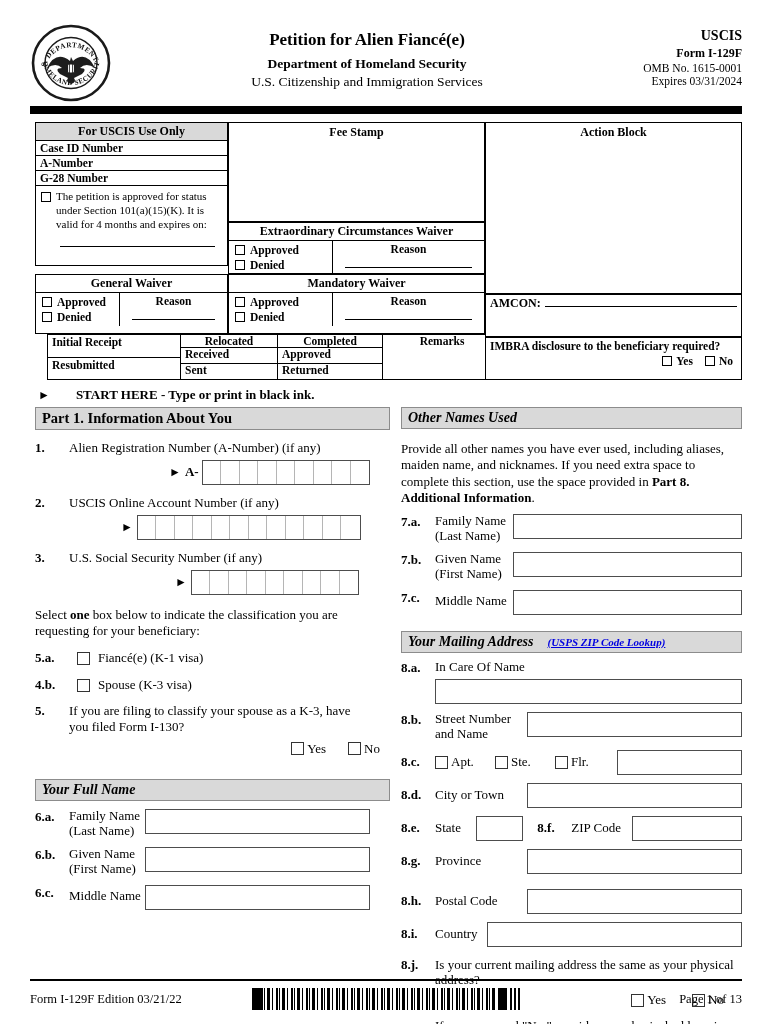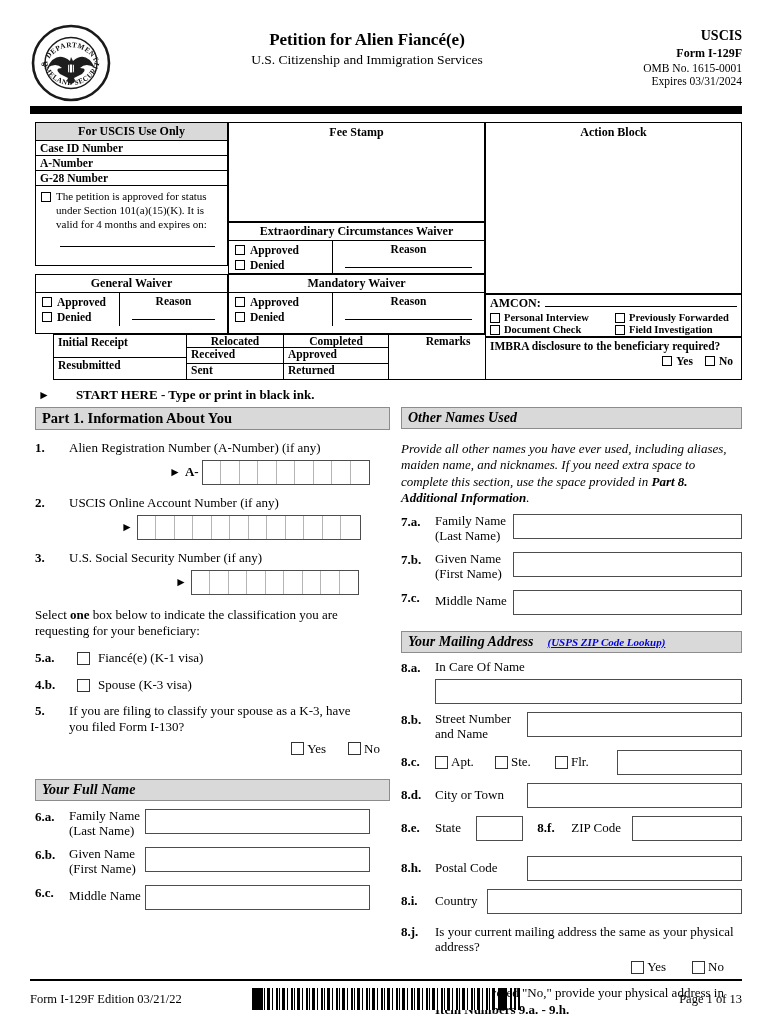--- a/index.html
+++ b/index.html
@@ -40,21 +40,21 @@
   .waiver-hd { font-weight:bold; text-align:center; border-bottom:1.5px solid #000; padding:1px 0; font-size:12px; }
   .waiver-body { display:flex; }
   .waiver-cbs { padding:3px 0 0 6px; border-right:1.5px solid #000; }
   .waiver-cbs .cbrow { display:flex; align-items:center; gap:5px; font-weight:bold; margin-bottom:3px; }
   .waiver-reason { flex:1; text-align:center; font-weight:bold; padding-top:2px; }
   .reason-line { border-bottom:1px solid #000; margin:12px 12px 0 12px; height:1px; }
   .gw-box { left:0; top:152px; width:193px; height:60px; }
   .mw-box { left:193px; top:152px; width:257px; height:60px; }
   .gw-box .waiver-cbs { width:84px; }
   .mw-box .waiver-cbs { width:104px; }
-  .rec-table { left:18px; top:212px; width:455px; height:46px; display:flex; }
+  .rec-table { left:12px; top:212px; width:455px; height:46px; display:flex; }
   .rt-col { border-right:1.5px solid #000; display:flex; flex-direction:column; }
   .rt-col:last-child { border-right:none; }
   .rt-c1 { width:133px; }
   .rt-c1 .cell { flex:1; font-weight:bold; padding:1px 4px; }
   .rt-c1 .cell:first-child { border-bottom:1.5px solid #000; }
   .rt-c2 { width:97px; } .rt-c3 { width:105px; } .rt-c4 { flex:1; }
   .rt-hd { font-weight:bold; text-align:center; border-bottom:1px solid #000; padding:0 2px; }
   .rt-sub { font-weight:bold; padding:0 4px; border-bottom:1px solid #000; flex:1; }
   .rt-sub:last-child { border-bottom:none; }
   .action-box { left:450px; top:0; width:257px; height:172px; }
@@ -131,20 +131,21 @@
           <textPath href="#sealArcBot" startOffset="50%" text-anchor="middle">HOMELAND SECURITY</textPath>
         </text>
         <path d="M17,44 Q26,26 40,37 L41,33 L43,37 Q56,26 65,44 Q56,38 50,44 Q58,44 52,50 L44,54 Q47,58 41,60 Q35,58 38,54 L30,50 Q24,44 32,44 Q26,38 17,44 Z" fill="#1d1d1d"></path>
         <rect x="37.5" y="40" width="7" height="9" rx="1.5" fill="#fff" stroke="#1d1d1d" stroke-width="1.2"></rect>
         <line x1="39.5" y1="40" x2="39.5" y2="49" stroke="#1d1d1d" stroke-width="0.8"></line>
         <line x1="42.5" y1="40" x2="42.5" y2="49" stroke="#1d1d1d" stroke-width="0.8"></line>
       </svg>
     </div>
     <div class="hdr-center">
       <div class="hdr-title">Petition for Alien Fiancé(e)</div>
+      <div class="hdr-sub1">Department of Homeland Security</div>
       <div class="hdr-sub2">U.S. Citizenship and Immigration Services</div>
     </div>
     <div class="hdr-right">
       <div class="l1">USCIS</div>
       <div class="l2">Form I-129F</div>
       <div class="l3">OMB No. 1615-0001</div>
       <div class="l4">Expires 03/31/2024</div>
     </div>
   </div>
   <div class="blackbar"></div>
@@ -249,38 +250,20 @@
 
     <div class="abox action-box">
       <div class="abox-title">Action Block</div>
     </div>
 
     <div class="abox amcon-box">
       <div class="amcon-line">
         <span>AMCON:</span>
         <span class="amcon-rule"></span>
       </div>
-      <div class="amcon-grid">
-        <div class="amcon-item">
-            <span class="cb"></span>
-            <span>Personal Interview</span>
-          </div>
-        <div class="amcon-item">
-            <span class="cb"></span>
-            <span>Previously Forwarded</span>
-          </div>
-        <div class="amcon-item">
-            <span class="cb"></span>
-            <span>Document Check</span>
-          </div>
-        <div class="amcon-item">
-            <span class="cb"></span>
-            <span>Field Investigation</span>
-          </div>
-      </div>
     </div>
 
     <div class="abox imbra-box">
       <div class="imbra-q">IMBRA disclosure to the beneficiary required?</div>
       <div class="imbra-yn">
         <span class="ynitem">
             <span class="cb"></span>
             <span>Yes</span>
           </span>
         <span class="ynitem">
@@ -410,21 +393,21 @@
         <span class="inum">6.c.</span>
         <span class="flabel" style="width:76px; padding-top:4px;"><span>Middle Name</span></span>
         <div class="tin" style="width:225px;"></div>
       </div>
     </div>
 
     <div class="colR">
       <div class="sec-hd it">
         <span>Other Names Used</span>
       </div>
-      <div class="para" style="font-style:italic;">
+      <div class="para" style="">
         <span>Provide all other names you have ever used, including aliases, maiden name, and nicknames.  If you need extra space to complete this section, use the space provided in </span><b>Part 8. Additional Information</b><span>.</span>
       </div>
 
       <div class="field-row">
         <span class="inum">7.a.</span>
         <span class="flabel" style="width:78px;"><span>Family Name</span><br><span>(Last Name)</span></span>
         <div class="tin" style="width:229px;"></div>
       </div>
       <div class="field-row">
         <span class="inum">7.b.</span>
@@ -479,20 +462,25 @@
 
       <div class="field-row" style="align-items:center;">
         <span class="inum">8.e.</span>
         <span class="flabel" style="width:42px;">State</span>
         <div class="tin" style="width:48px;"></div>
         <span class="inum" style="margin-left:14px; width:28px;">8.f.</span>
         <span class="flabel" style="width:62px;">ZIP Code</span>
         <div class="tin" style="width:112px;"></div>
       </div>
 
+      <div class="field-row" style="align-items:center;">
+        <span class="inum">8.g.</span>
+        <span class="flabel" style="width:92px;">Province</span>
+        <div class="tin" style="width:215px;"></div>
+      </div>
 
       <div class="field-row" style="align-items:center;margin-top:15px;">
         <span class="inum">8.h.</span>
         <span class="flabel" style="width:92px;">Postal Code</span>
         <div class="tin" style="width:215px;"></div>
       </div>
 
       <div class="field-row" style="align-items:center;">
         <span class="inum">8.i.</span>
         <span class="flabel" style="width:52px;">Country</span>

